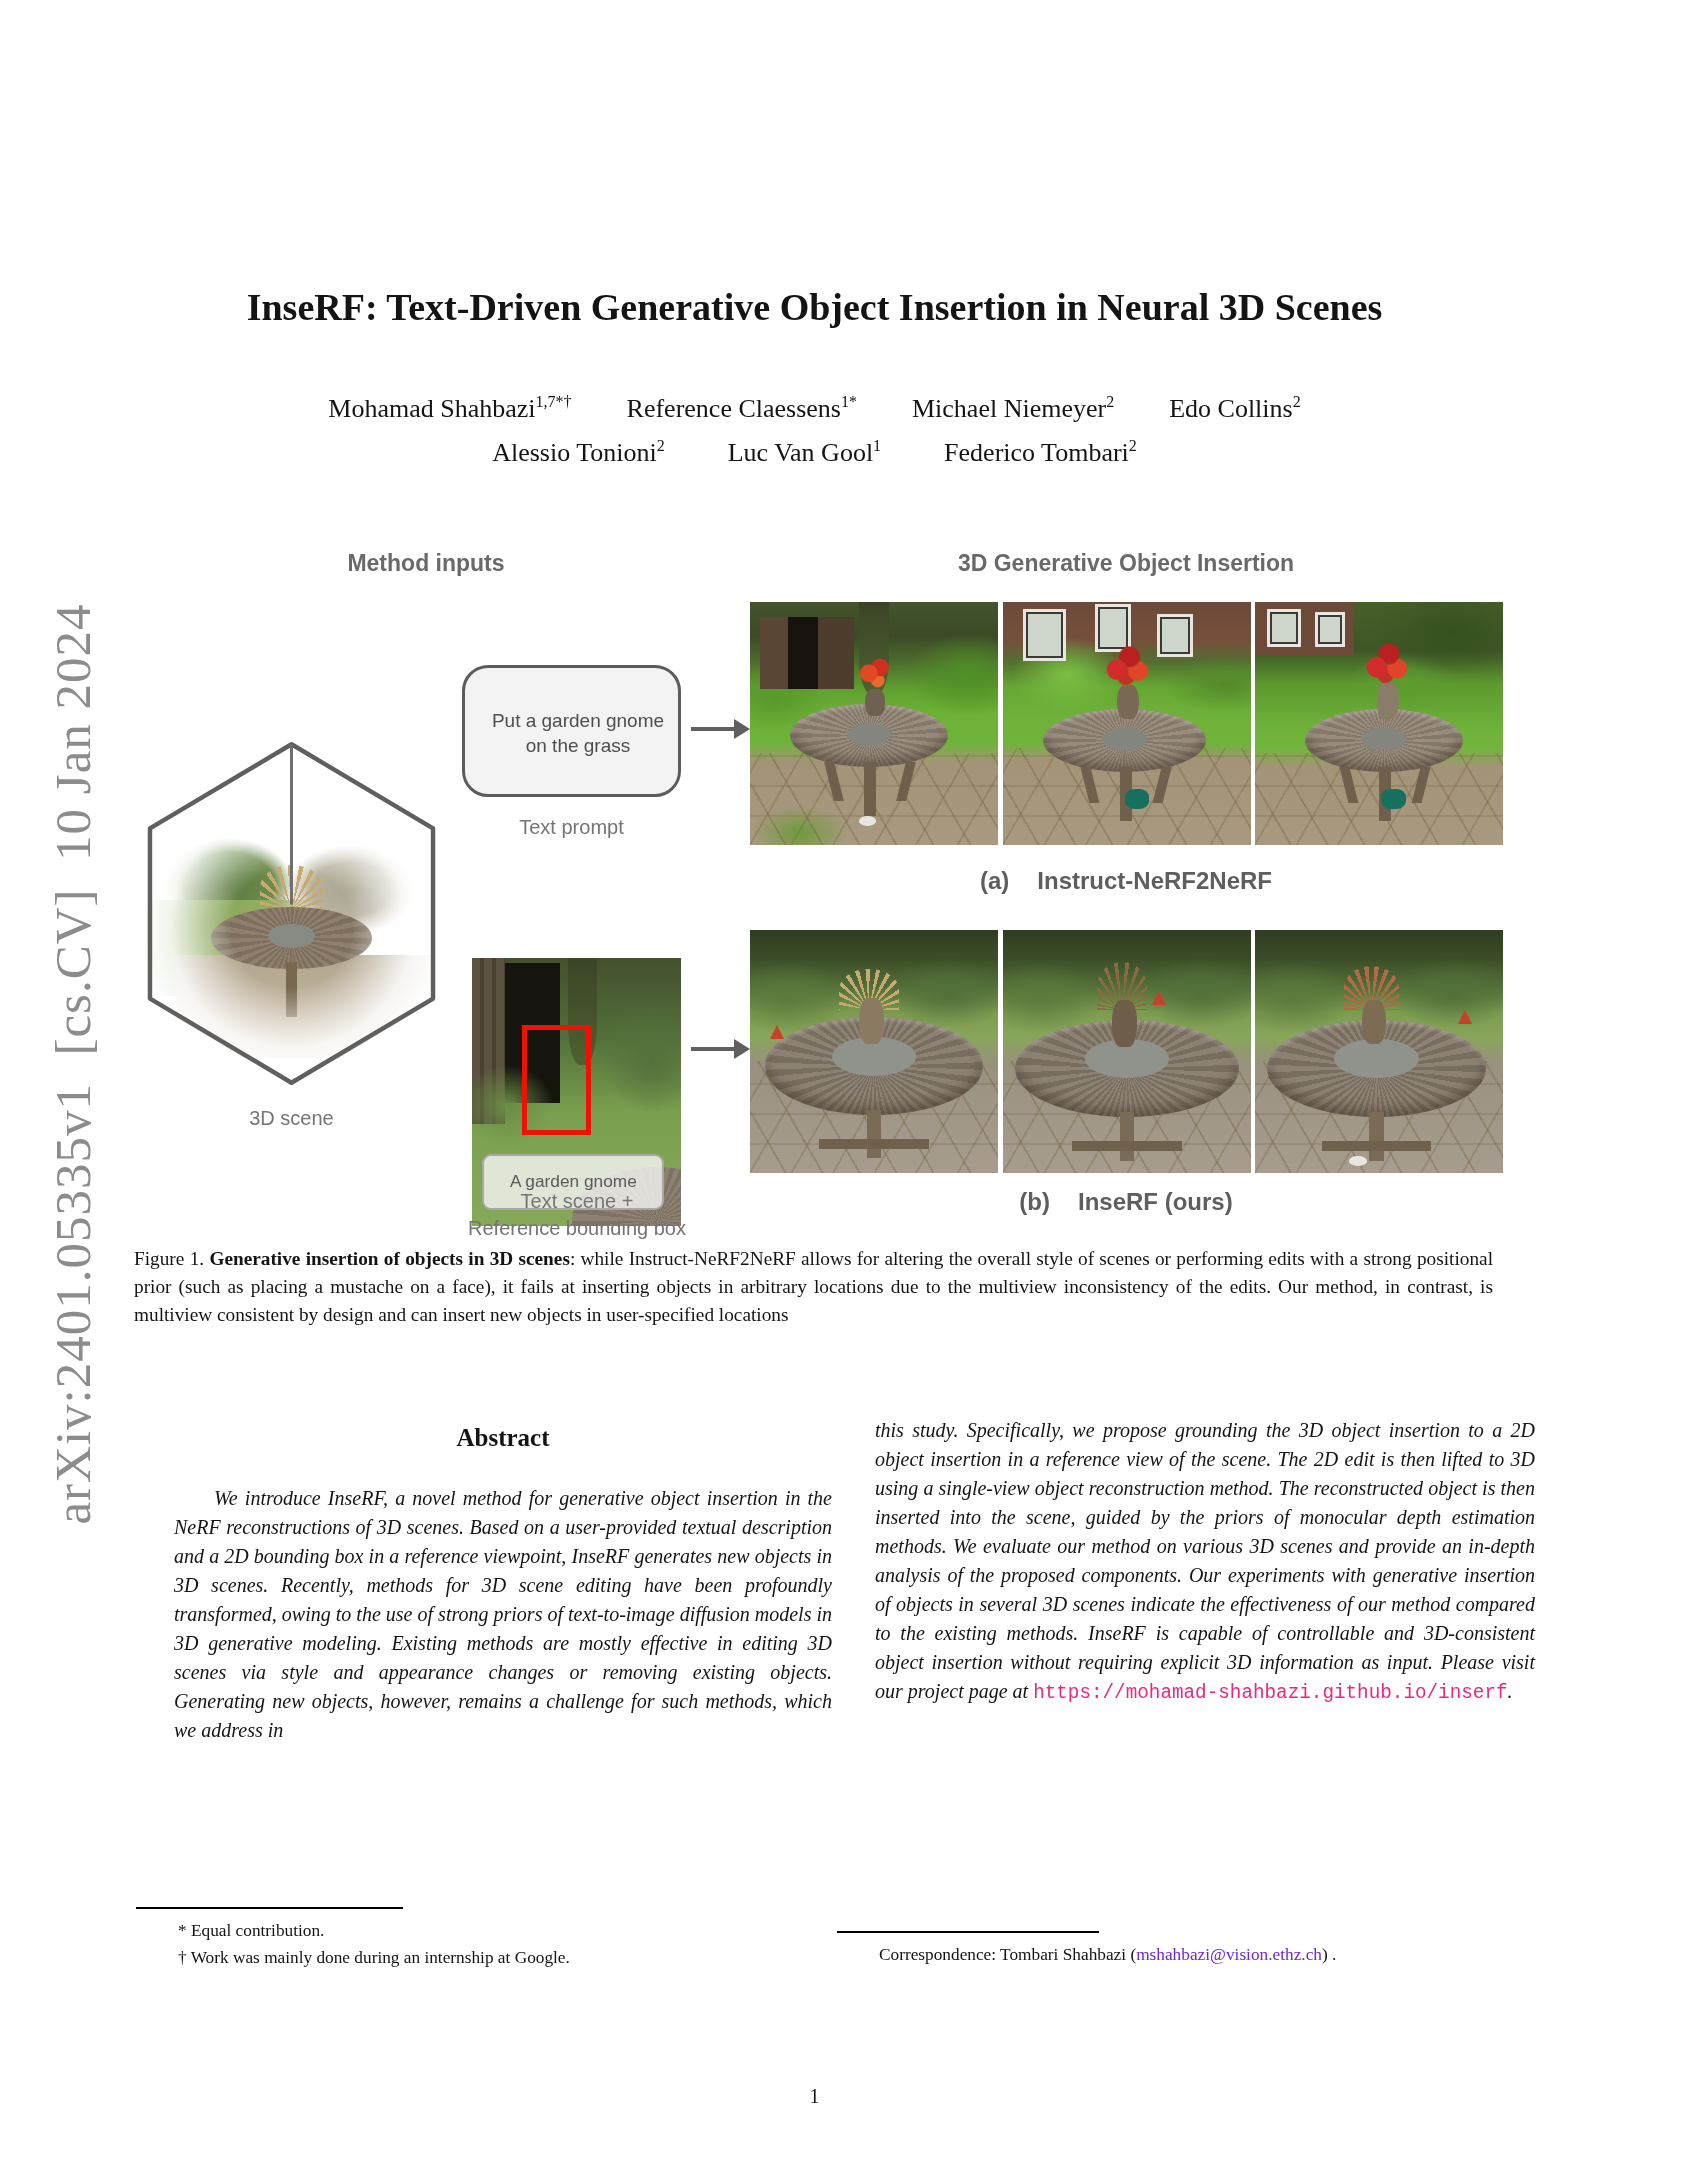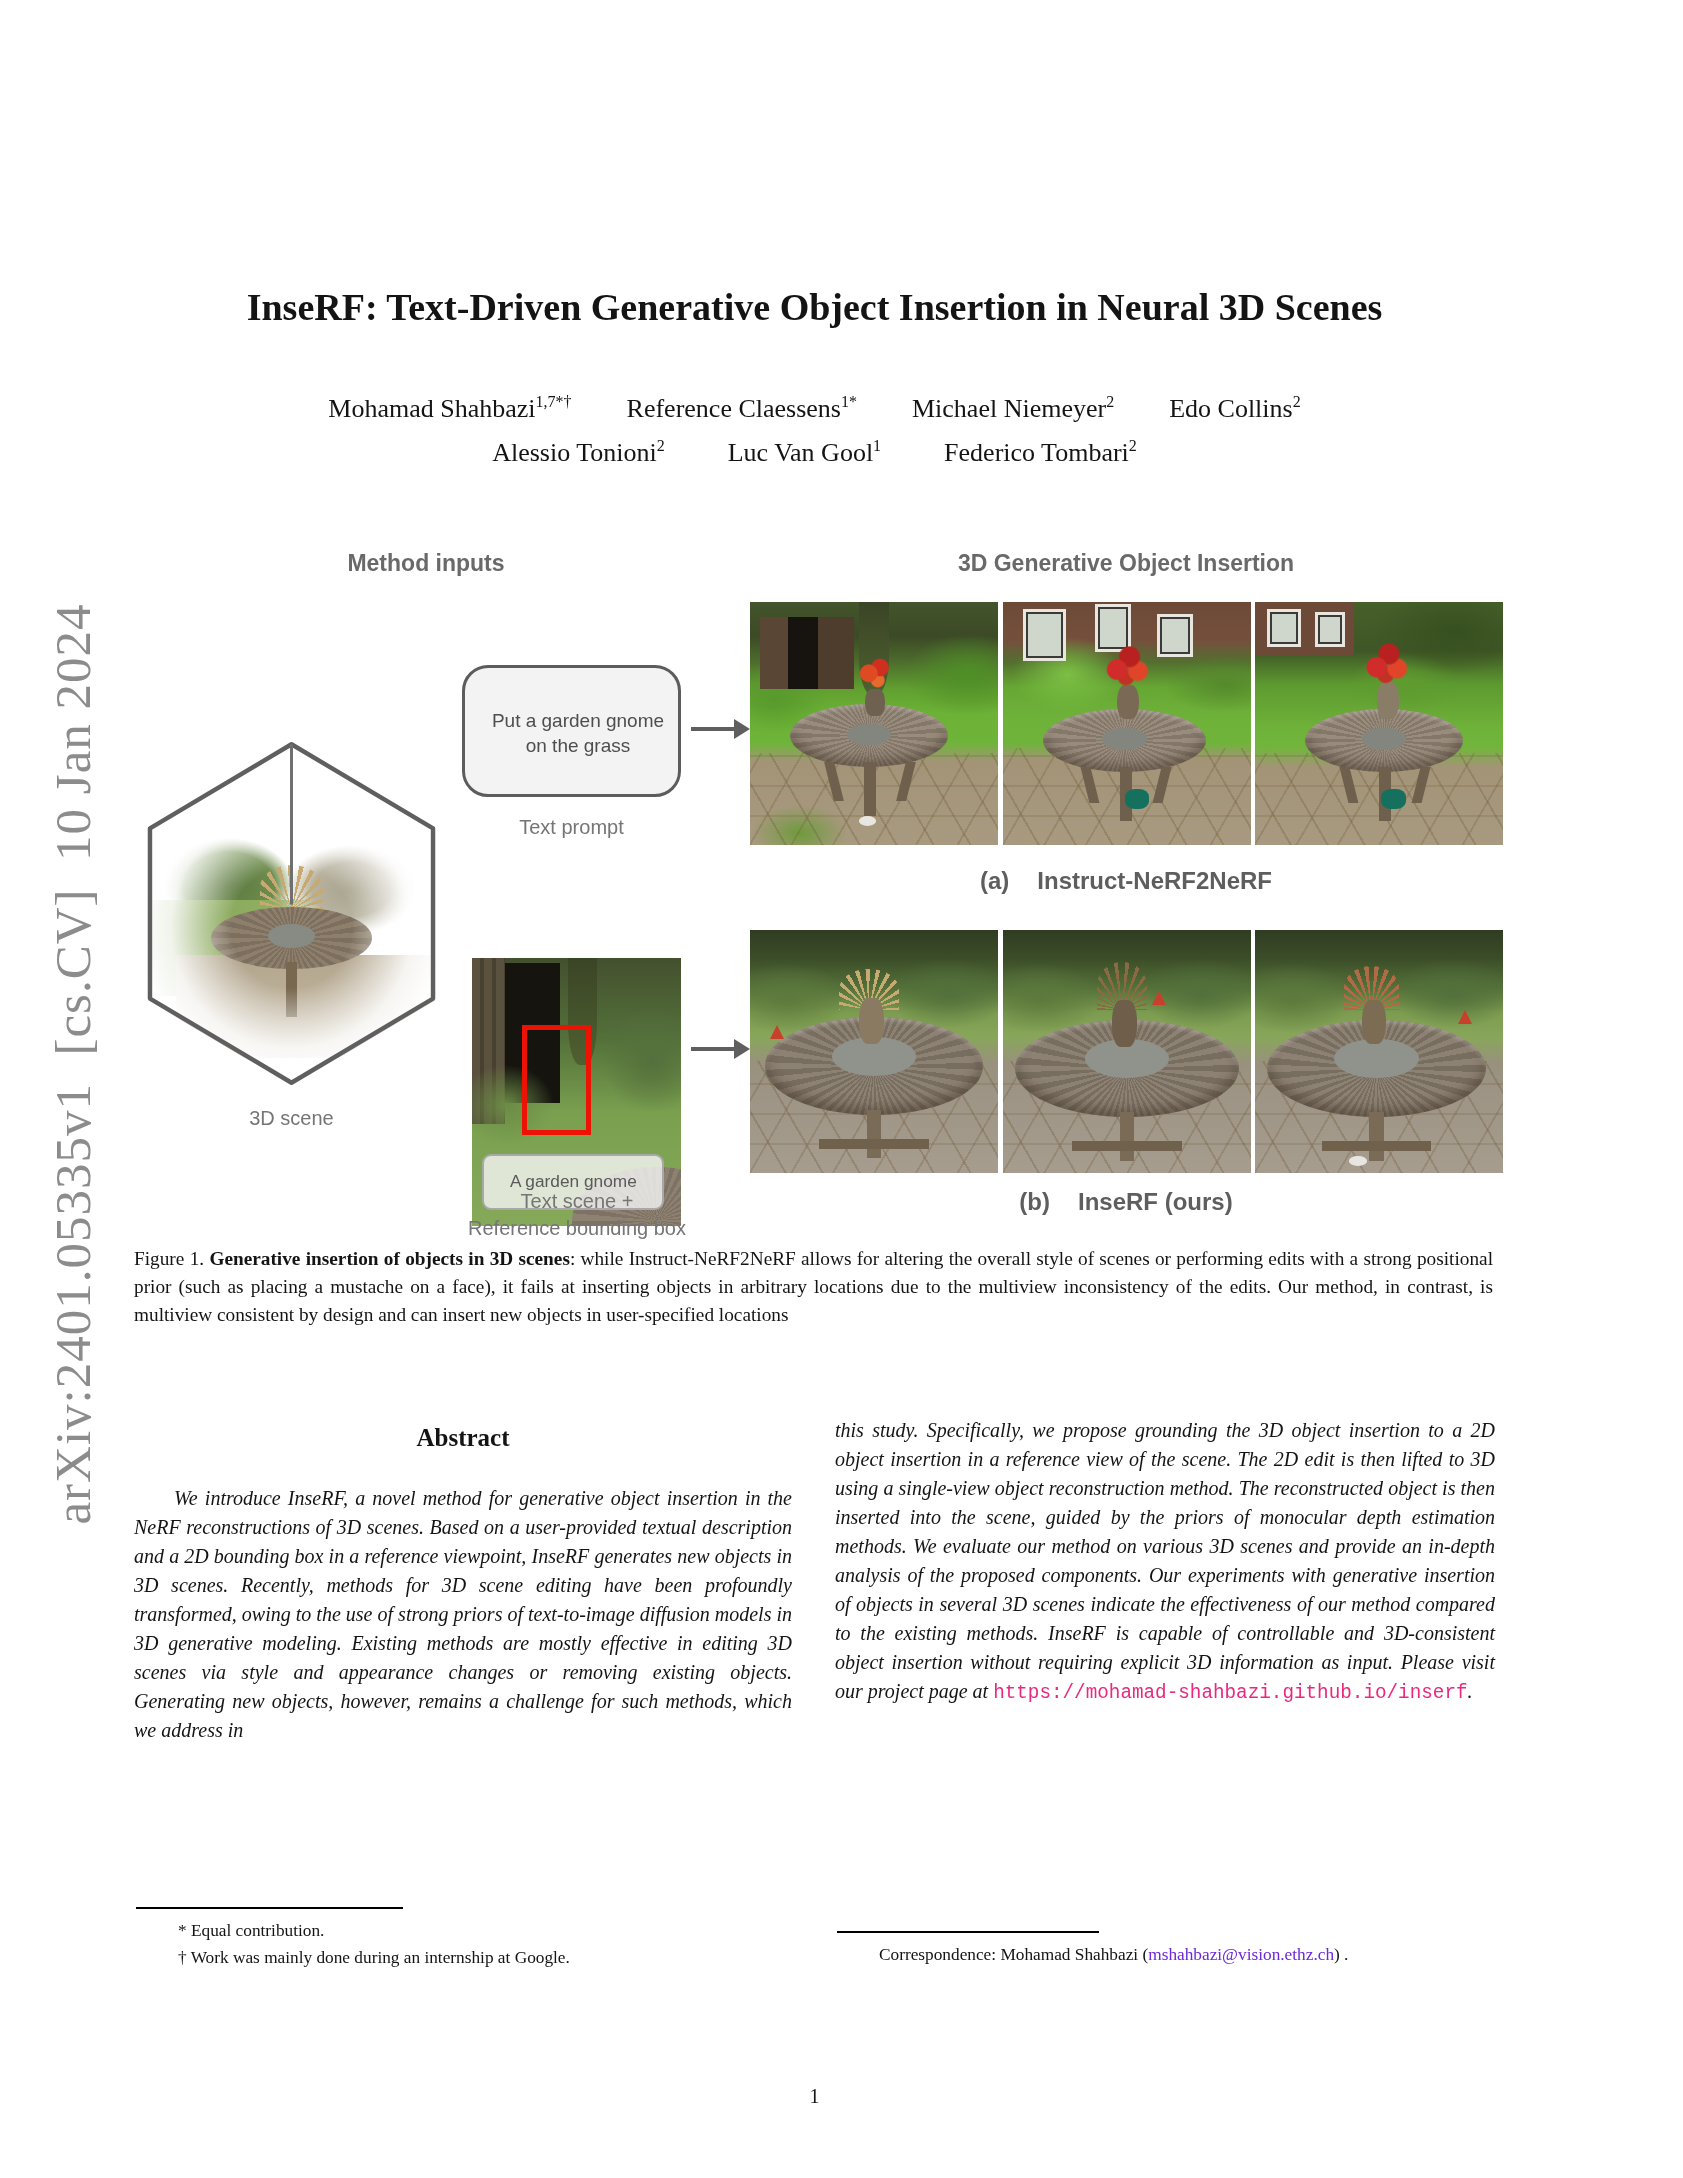--- a/index.html
+++ b/index.html
@@ -137,21 +137,21 @@
   .pref .slab{position:absolute;left:48%;top:78%;width:80%;height:40%;border-radius:50%;
      background:repeating-conic-gradient(#8d8172 0deg 5deg,#7d7263 5deg 10deg);}
   .bbox{position:absolute;left:24%;top:25%;width:33%;height:41%;border:5px solid #ec1305;box-sizing:border-box;}
   .bboxlabel{position:absolute;left:5%;top:73%;width:87%;height:21%;box-sizing:border-box;
      background:rgba(244,244,242,.82);border:2px solid #a8a8a8;border-radius:9px;
      display:flex;align-items:center;justify-content:center;font-size:17.3px;color:#5a5a5a;}
 
   
   .figcaption{position:absolute;left:134px;top:1245px;width:1359px;margin:0;
      font-size:19.3px;line-height:28px;text-align:justify;}
-  .col{position:absolute;}
+  .col{position:absolute;margin-left:40px;}
   .col p{margin:0;font-style:italic;font-size:20px;line-height:29px;text-align:justify;}
   .col-left{left:134px;top:1424px;width:658px;}
   .col-left h2{margin:0 0 32px 0;text-align:center;font-size:25px;font-style:normal;}
   .col-left p{text-indent:40px;}
   .col-right{left:835px;top:1416px;width:660px;}
   .plink{font-family:"Liberation Mono","DejaVu Sans Mono",monospace;font-style:normal;
      font-size:19.3px;color:#e8297f;text-decoration:none;overflow-wrap:anywhere;}
   .pinktxt{color:#6d28d9;}
 
   
@@ -331,19 +331,19 @@
     <p><span>this study. Specifically, we propose grounding the 3D object insertion to a 2D object insertion in a reference view of the scene. The 2D edit is then lifted to 3D using a single-view object reconstruction method. The reconstructed object is then inserted into the scene, guided by the priors of monocular depth estimation methods. We evaluate our method on various 3D scenes and provide an in-depth analysis of the proposed components. Our experiments with generative insertion of objects in several 3D scenes indicate the effectiveness of our method compared to the existing methods. InseRF is capable of controllable and 3D-consistent object insertion without requiring explicit 3D information as input. Please visit our project page at </span><a class="plink" href="#">https://mohamad-shahbazi.github.io/inserf</a><span>.</span></p>
   </div>
 
   <div class="fn fn-left">
     <hr class="fnrule">
     <p>* Equal contribution.</p>
     <p>† Work was mainly done during an internship at Google.</p>
   </div>
   <div class="fn fn-right">
     <hr class="fnrule">
-    <p><span>Correspondence: Mohamad Shahbazi (</span><a class="plink pinktxt" style="font-family:'Liberation Serif',serif;font-size:17.3px;" href="#">mshahbazi@vision.ethz.ch</a><span>) .</span></p>
+    <p><span>Correspondence: Tombari Shahbazi (</span><a class="plink pinktxt" style="font-family:'Liberation Serif',serif;font-size:17.3px;" href="#">mshahbazi@vision.ethz.ch</a><span>) .</span></p>
   </div>
 
   <div class="pageno">1</div>
 
 </div>
 
 
 </body></html>

